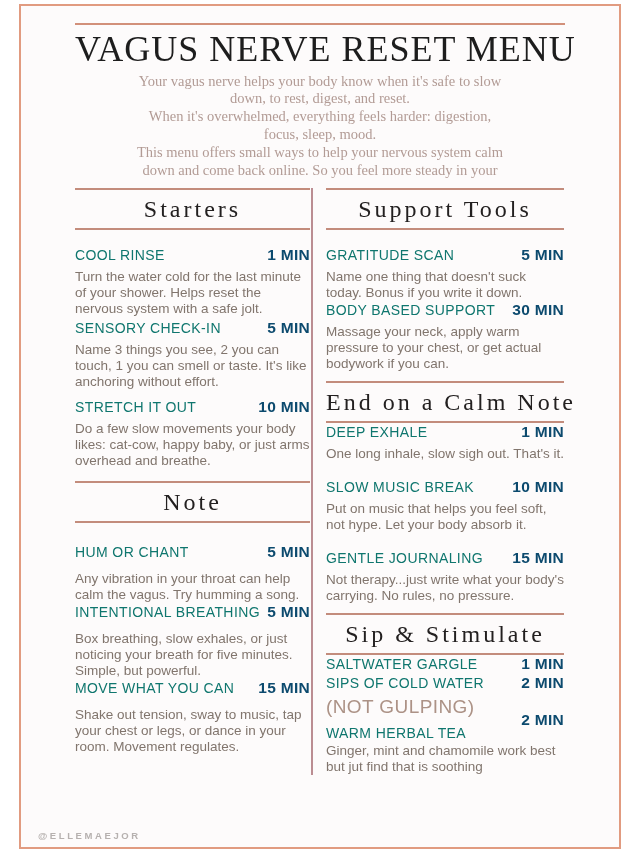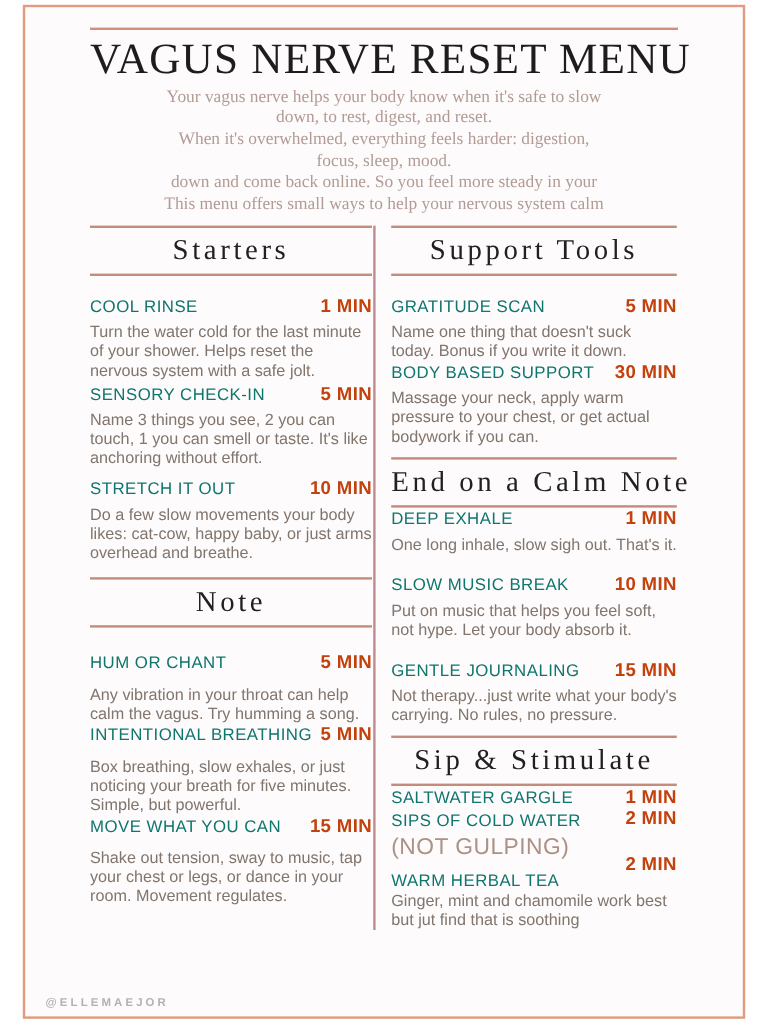--- a/index.html
+++ b/index.html
@@ -33,21 +33,21 @@
   .item.mt-xs{margin-top:2px;}
   .item.mt-s{margin-top:8px;}
   .item.mt-l{margin-top:16px;}
   .item.mt-xl{margin-top:20px;}
   .item-row{display:flex;justify-content:space-between;align-items:baseline;}
   .item-title{
     color:#0f766e;font-size:14px;letter-spacing:0.4px;line-height:19px;
   }
   .item-sub{color:#ac9286;font-size:19px;letter-spacing:0.4px;line-height:19px;margin-top:4px;}
   .item-time{
-    color:#c2410c;font-size:15.5px;font-weight:bold;letter-spacing:0.3px;white-space:nowrap;
+    color:#0c4a6e;font-size:15.5px;font-weight:bold;letter-spacing:0.3px;white-space:nowrap;
   }
   .item-time.raised{position:relative;top:-13px;}
   .item-desc{
     color:#81756d;font-size:13.5px;line-height:16px;margin:4px 0 0 0;
   }
   .desc-gap-lg .item-desc{margin-top:9px;}
   .sec{margin-top:0;}
   .sec.mt{margin-top:12px;}
   .sec.mt-s{margin-top:9px;}
   .credit{
@@ -62,22 +62,22 @@
   <div class="content">
 
     <div class="top-rule"></div>
     <h1 class="title">VAGUS NERVE RESET MENU</h1>
 
     <div class="intro">
       <div>Your vagus nerve helps your body know when it's safe to slow</div>
       <div>down, to rest, digest, and reset.</div>
       <div>When it's overwhelmed, everything feels harder: digestion,</div>
       <div>focus, sleep, mood.</div>
+      <div>This menu offers small ways to help your nervous system calm</div>
       <div>down and come back online. So you feel more steady in your</div>
-      <div>This menu offers small ways to help your nervous system calm</div>
     </div>
 
     <div class="cols">
 
       <div class="col-left">
 
         <div class="sec">
           <div class="rule"></div>
           <h2 class="sec-title">Starters</h2>
           <div class="rule"></div>

